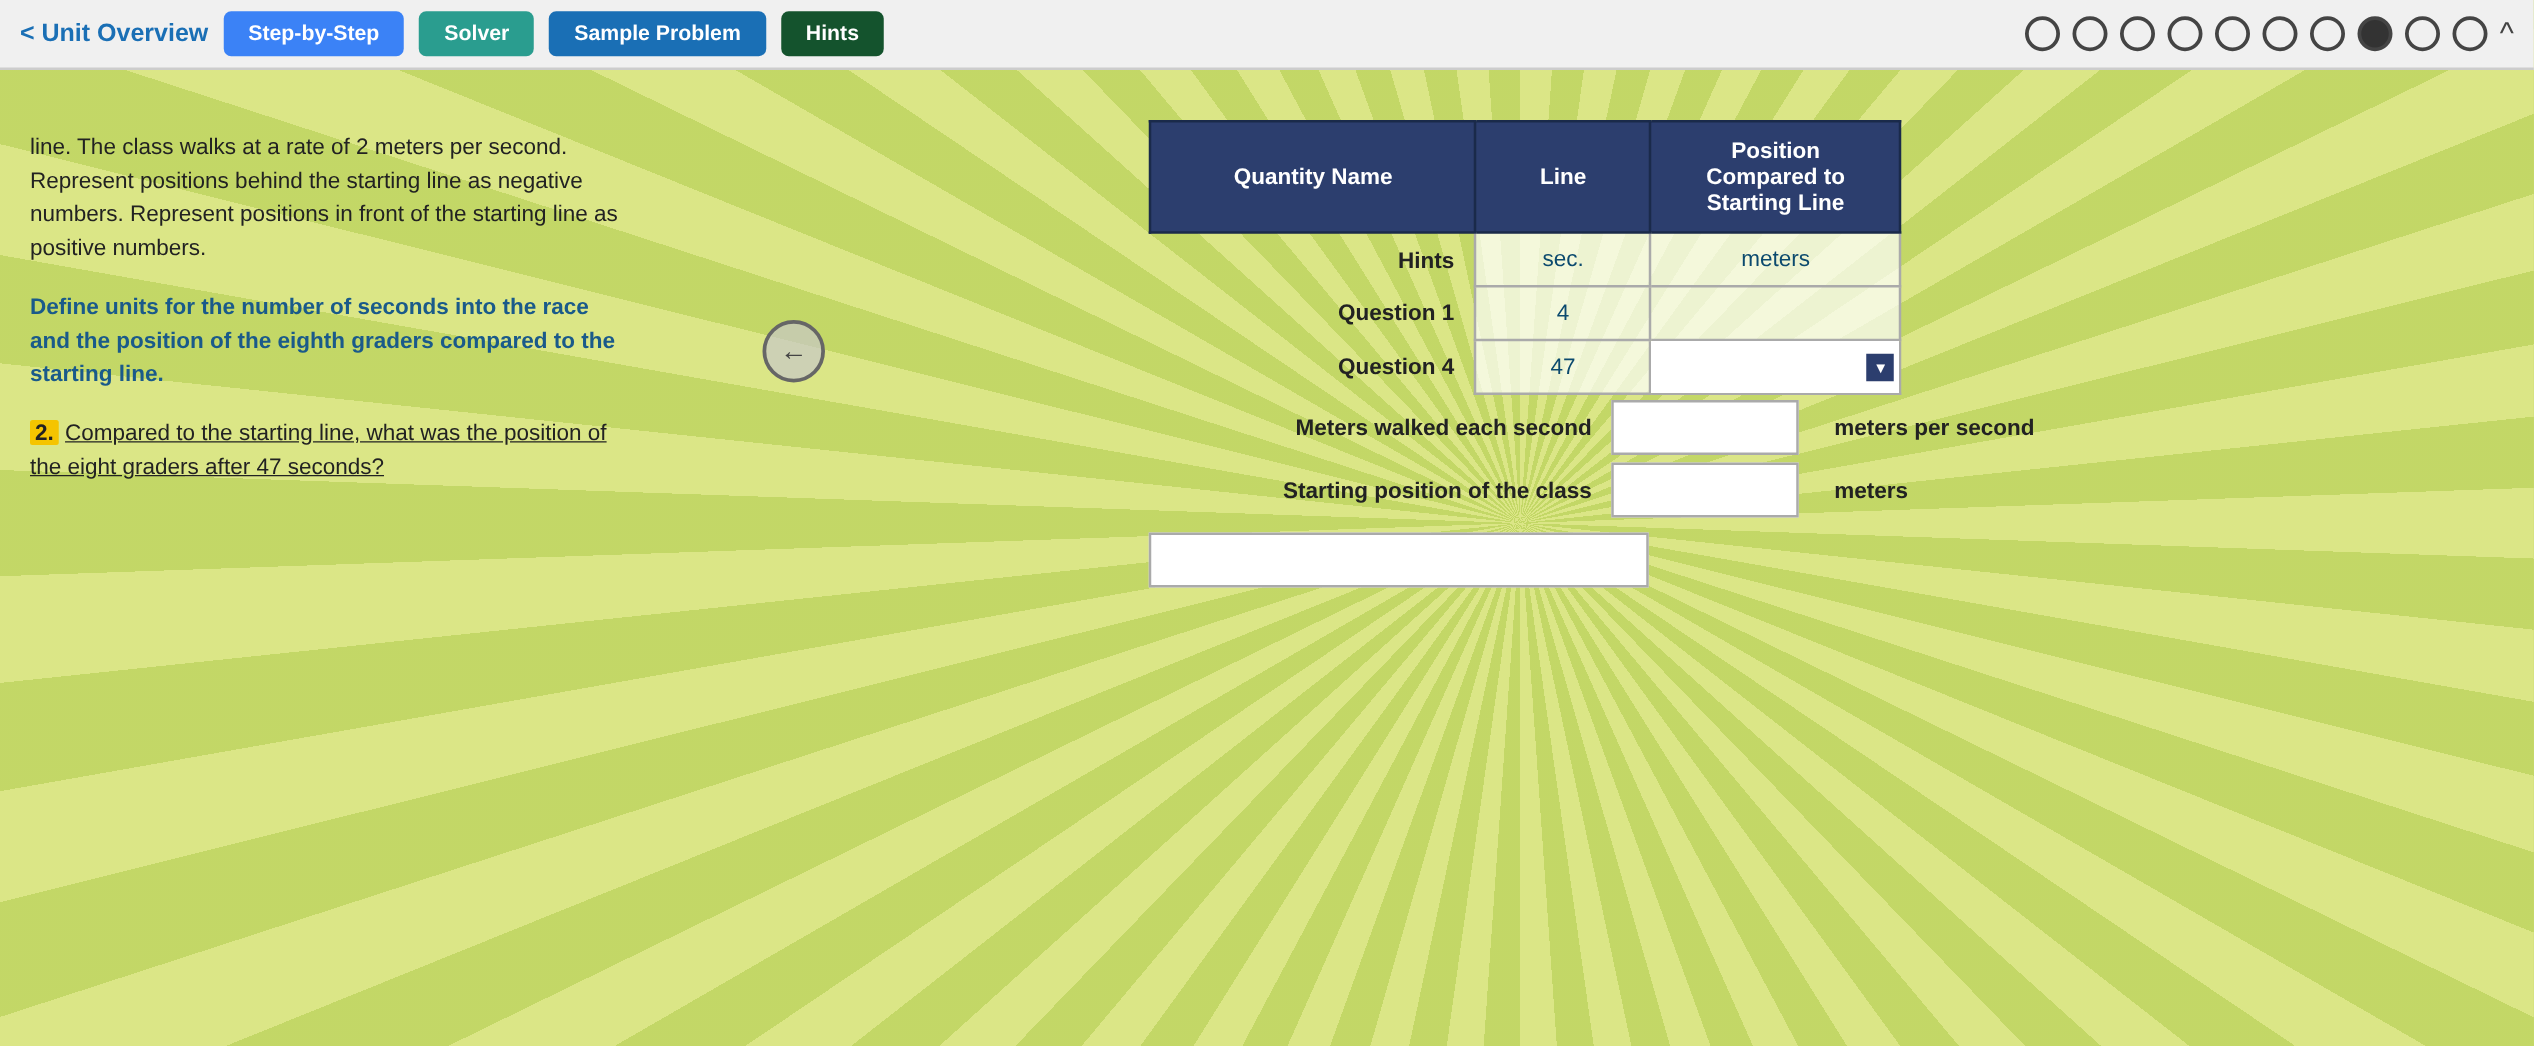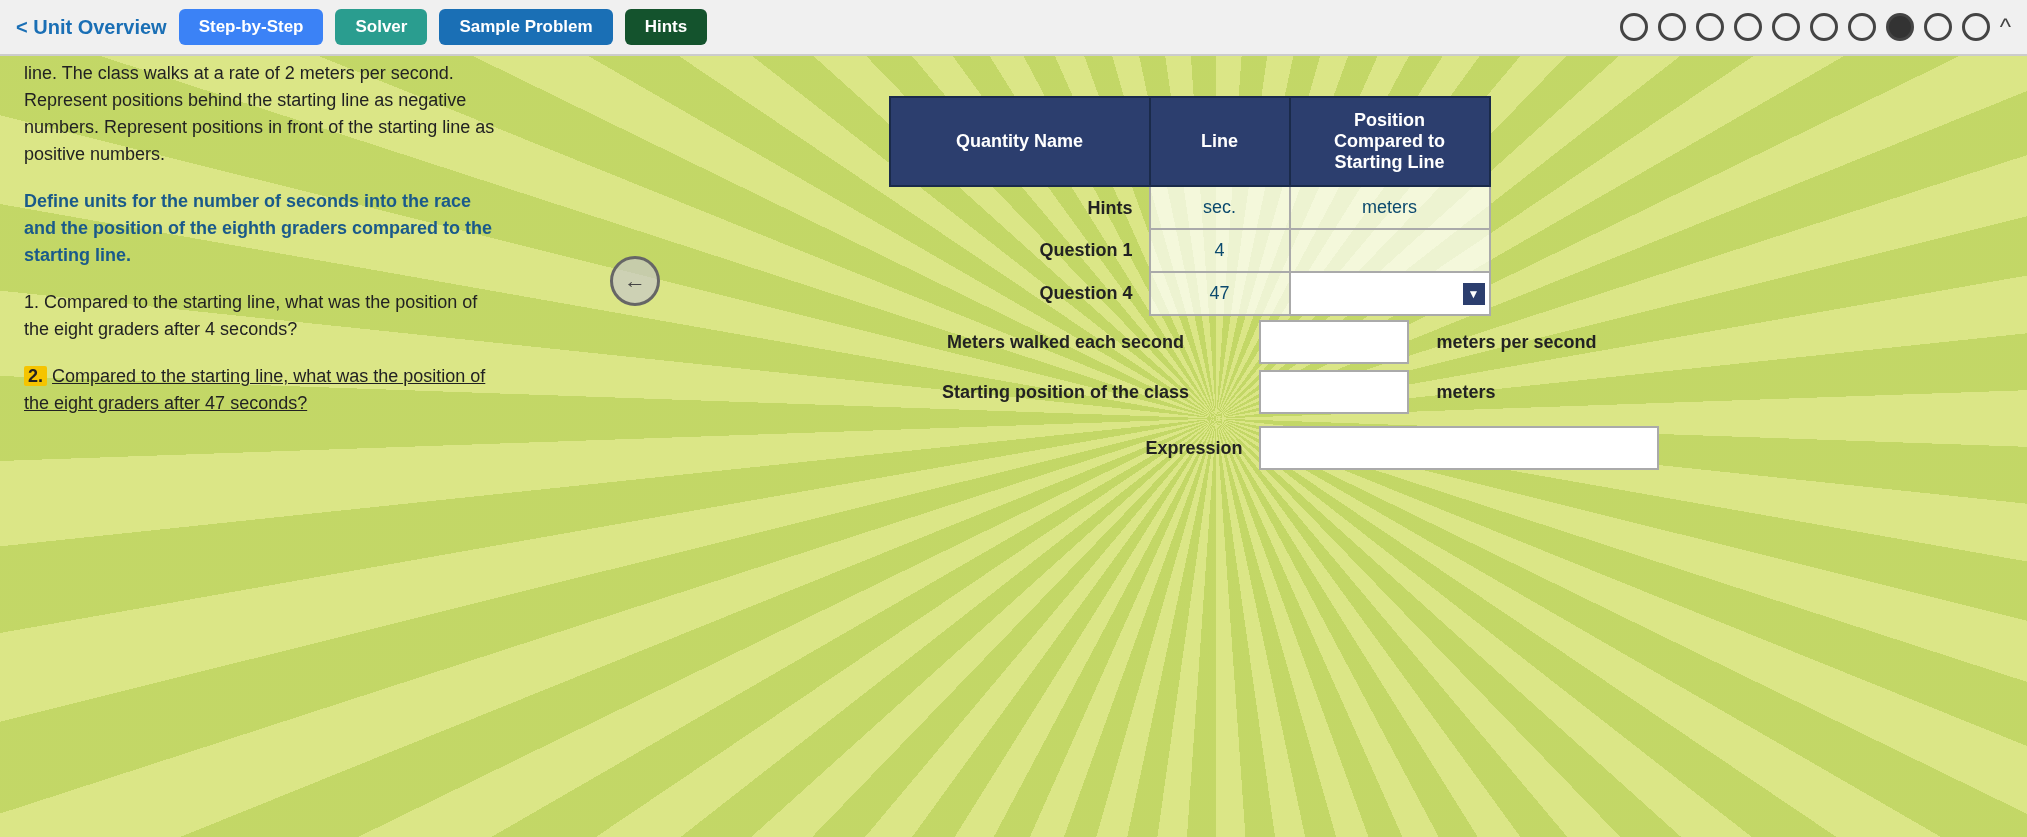--- a/index.html
+++ b/index.html
@@ -95,22 +95,23 @@
     .main-content {
       position: relative;
       z-index: 5;
       display: flex;
       height: calc(837px - 56px);
     }
 
     
     .left-panel {
       width: 520px;
-      padding: 4px 24px;
+      padding: 20px 24px;
       flex-shrink: 0;
+      margin-top: 28px;
     }
 
     .left-panel .intro-text {
       font-size: 18px;
       color: #222;
       line-height: 1.5;
       margin-bottom: 20px;
     }
 
     .left-panel .define-text {
@@ -271,21 +272,21 @@
       gap: 6px;
     }
 
     .extra-row {
       display: flex;
       align-items: center;
       gap: 0;
     }
 
     .extra-row .row-label {
-      text-align: center;
+      text-align: right;
       font-size: 18px;
       font-weight: bold;
       color: #222;
       width: 370px;
       padding-right: 16px;
     }
 
     .extra-row .row-input-box {
       background: white;
       border: 2px solid #aaa;
@@ -371,21 +372,20 @@
     <span class="circle-indicator"></span>
     <span class="nav-chevron">^</span>
   </div>
 </nav>
 
 <div class="main-content">
 
   <div class="left-panel">
     <p class="intro-text">line. The class walks at a rate of 2 meters per second. Represent positions behind the starting line as negative numbers. Represent positions in front of the starting line as positive numbers.</p>
     <p class="define-text">Define units for the number of seconds into the race and the position of the eighth graders compared to the starting line.</p>
-    <p class="question-text">1. Compared to the starting line, what was the position of the eight graders after 4 seconds?</p>
     <p class="question-highlighted">
       <span class="q-num">2.</span>
       <span class="underline-text">Compared to the starting line, what was the position of the eight graders after 47 seconds?</span>
     </p>
   </div>
 
   <div class="right-panel">
 
     <div class="circle-arrow-btn">←</div>
 
@@ -436,21 +436,20 @@
 
         <div class="extra-row">
           <div class="row-label">Starting position of the class</div>
           <div class="row-input-box">
             <input type="text" value="" style="">
           </div>
           <div class="row-unit">meters</div>
         </div>
 
         <div class="expression-row">
-          <div class="row-label">Expression</div>
           <div class="row-input-box">
             <input type="text" value="" style="">
           </div>
         </div>
 
       </div>
     </div>
   </div>
 </div>
 

